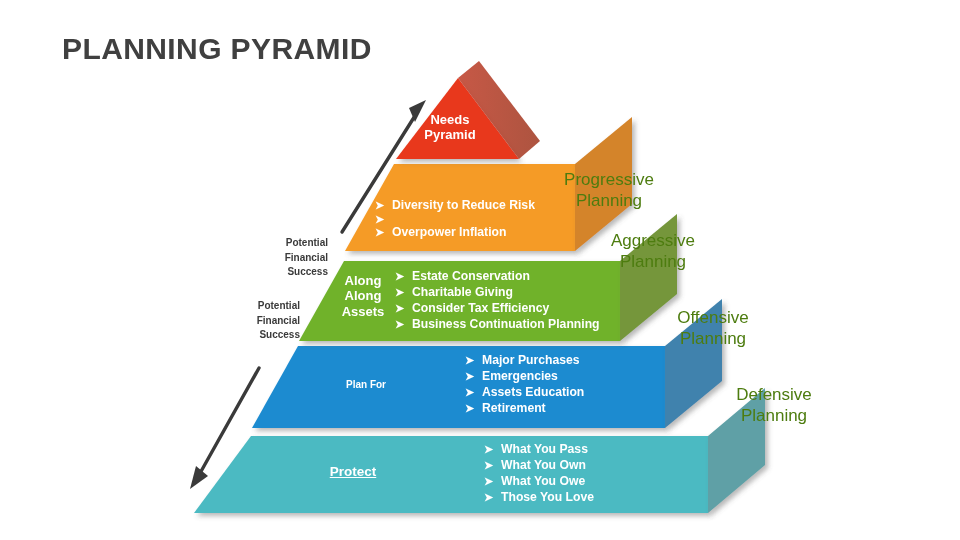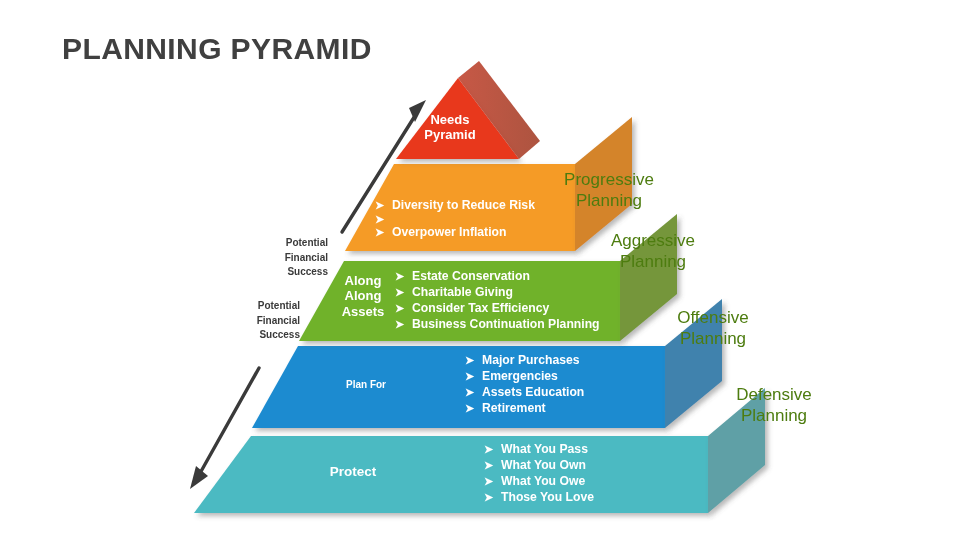--- a/index.html
+++ b/index.html
@@ -202,21 +202,21 @@
     <div class="bullet-row">
       <span class="bullet-mark">➤</span>
       <span class="bullet-label">Assets Education</span>
     </div>
     <div class="bullet-row">
       <span class="bullet-mark">➤</span>
       <span class="bullet-label">Retirement</span>
     </div>
   </div>
 
-  <div class="band-title" style="left:275px; top:448px; width:100px; font-size:13.5px;">Protect</div>
+  <div class="band-title" style="left:275px; top:448px; width:100px; font-size:13.5px;text-decoration:underline;">Protect</div>
 
   <div class="bullet-list" style="left:456px; top:426px; font-size:12.2px;">
     <div class="bullet-row">
       <span class="bullet-mark">➤</span>
       <span class="bullet-label">What You Pass</span>
     </div>
     <div class="bullet-row">
       <span class="bullet-mark">➤</span>
       <span class="bullet-label">What You Own</span>
     </div>

